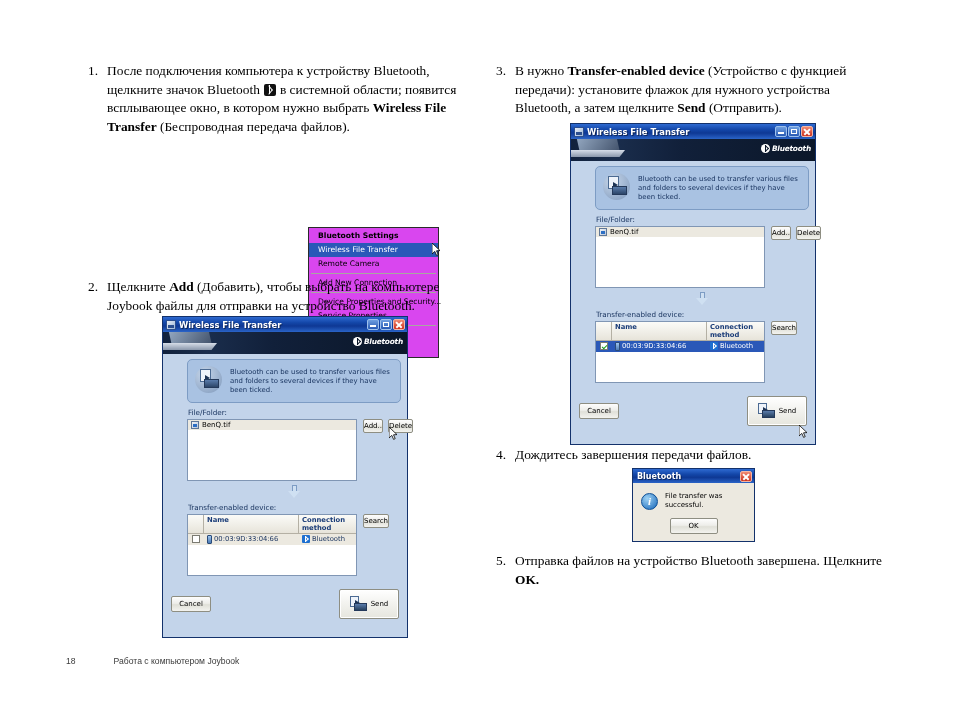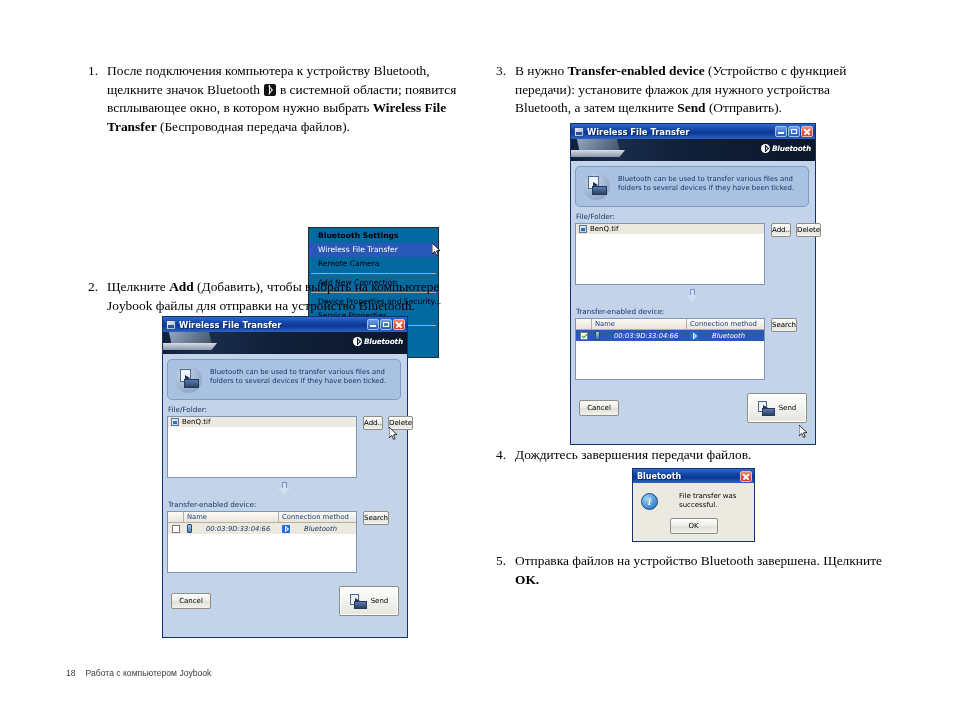--- a/index.html
+++ b/index.html
@@ -60,21 +60,21 @@
     width: 5px; height: 5px;
     border-right: 1.4px solid #fff;
     border-top: 1.4px solid #fff;
     transform: rotate(45deg) skew(6deg,6deg);
   }
 
   
   .bt-menu {
     position: absolute; left: 220px; top: 165px;
     width: 131px;
-    background: #0369a1;
+    background: #d946ef;
     border: 1px solid #2a2a2a;
     font-family: "DejaVu Sans", sans-serif;
     font-size: 7.6px;
     color: #000;
     padding: 1px 0;
     box-sizing: border-box;
   }
   .bt-menu .mi {
     padding: 2px 5px 2px 9px;
     line-height: 10px;
@@ -189,21 +189,21 @@
     content:""; position:absolute; left:2px; top:2.2px;
     width:4px; height:4px;
     border-right:1.2px solid #0b1729; border-top:1.2px solid #0b1729;
     transform: rotate(45deg);
   }
   .bt-logo .word {
     color:#fff; font-size:7.4px; font-weight:bold; font-style:italic;
     letter-spacing:-0.2px;
   }
 
-  .wft-body { padding: 5px 6px 0 4px; }
+  .wft-body { padding: 5px 6px 0 24px; }
 
   .info-panel {
     background: #a9c2e2;
     border: 1px solid #7d9cc4;
     border-radius: 5px;
     padding: 6px 7px;
     display: flex; align-items: flex-start; gap: 8px;
   }
   .info-icon {
     width: 27px; height: 27px; flex: 0 0 auto;
@@ -305,28 +305,28 @@
     box-sizing: border-box;
     flex: 1 1 auto;
   }
   .grid .ghead {
     display: flex;
     background: linear-gradient(180deg,#fbfbf8,#e7e4da);
     border-bottom: 1px solid #b4b0a4;
     font-size: 6.8px;
     color: #1a3c78;
   }
-  .grid .ghead .cell { padding: 1px 3px; border-right: 1px solid #b4b0a4; box-sizing:border-box; }
+  .grid .ghead .cell { padding: 1px 3px; border-right: 1px solid #b4b0a4; box-sizing:border-box;font-weight:bold; }
   .grid .grow {
     display: flex; align-items: center;
     font-size: 6.8px;
     background: #ece9e0;
   }
   .grid .grow.selected { background: #2a58b8; color: #fff; }
-  .grid .grow .cell { padding: 1px 3px; box-sizing:border-box; display:flex; align-items:flex-end; gap:14px;font-style:italic; }
+  .grid .grow .cell { padding: 1px 3px; box-sizing:border-box; display:flex; align-items:flex-start; gap:2px; }
   .cb {
     width: 8px; height: 8px;
     background: #fff; border: 1px solid #7b7b72;
     box-sizing: border-box; position: relative; flex:0 0 auto;
   }
   .cb.checked::after {
     content: "";
     position: absolute; left: 1px; top: 1.5px;
     width: 4px; height: 2px;
     border-left: 1.8px solid #18a018;
@@ -399,21 +399,21 @@
   }
   .msg-title {
     height: 14px;
     background: linear-gradient(180deg,#2e6ad1 0%, #1346a8 38%, #0e3894 60%, #2a64c8 100%);
     display: flex; align-items: center; justify-content: space-between;
     padding: 0 2px 0 4px; box-sizing: border-box;
   }
   .msg-title span {
     color:#fff;font-size:8px;font-weight:bold;text-shadow:1px 1px 0 rgba(0,0,0,.45);
   }
-  .msg-body { display:flex; align-items:center; gap:21px; padding: 9px 8px 4px 8px; }
+  .msg-body { display:flex; align-items:center; gap:7px; padding: 9px 8px 4px 8px; }
   .msg-icon {
     width: 17px; height: 17px; flex:0 0 auto; border-radius:50%;
     background: radial-gradient(circle at 35% 30%,#9fd3f5,#1766b8);
     border:1px solid #0d4f96; box-sizing:border-box;
     position:relative;
   }
   .msg-icon::after {
     content:"i"; position:absolute; left:0; right:0; top:1px;
     text-align:center; color:#fff; font-size:11px; font-weight:bold;
     font-family:"Liberation Serif", serif; font-style: italic;
@@ -422,22 +422,22 @@
   .msg-foot { display:flex; justify-content:center; padding: 4px 0 7px 0; }
   .ok-btn {
     width: 46px; height: 14px;
     background: linear-gradient(180deg,#fdfdfd 0%, #eeeeea 45%, #e0e0d8 55%, #f3f3ef 100%);
     border: 1px solid #8e8e82; border-radius: 2px;
     font-size: 7px; display:flex;align-items:center;justify-content:center; color:#000;
   }
 
   
   .pagefoot {
-    position: absolute; left: 66px; bottom: 48px;
-    display: flex; gap: 10px; align-items: flex-start;
+    position: absolute; left: 66px; bottom: 60px;
+    display: flex; gap: 38px; align-items: flex-start;
     font-family: "Liberation Sans", sans-serif;
     font-size: 8.6px; color: #3b3b3b;
   }
 </style>
 </head>
 <body>
 
 <div class="page">
 
   <div class="col-left">

